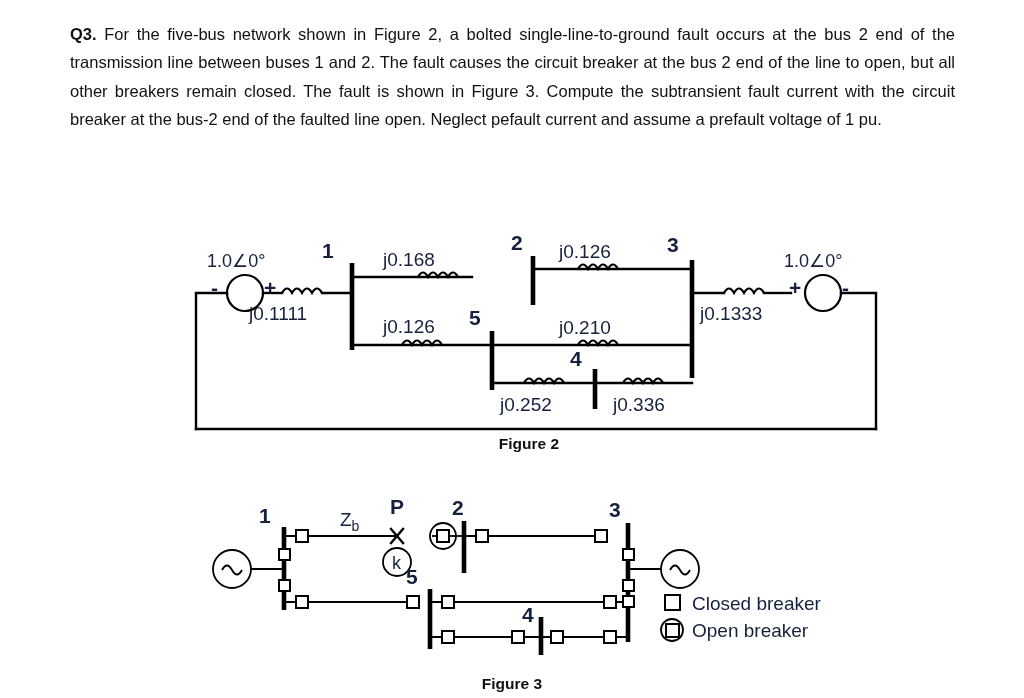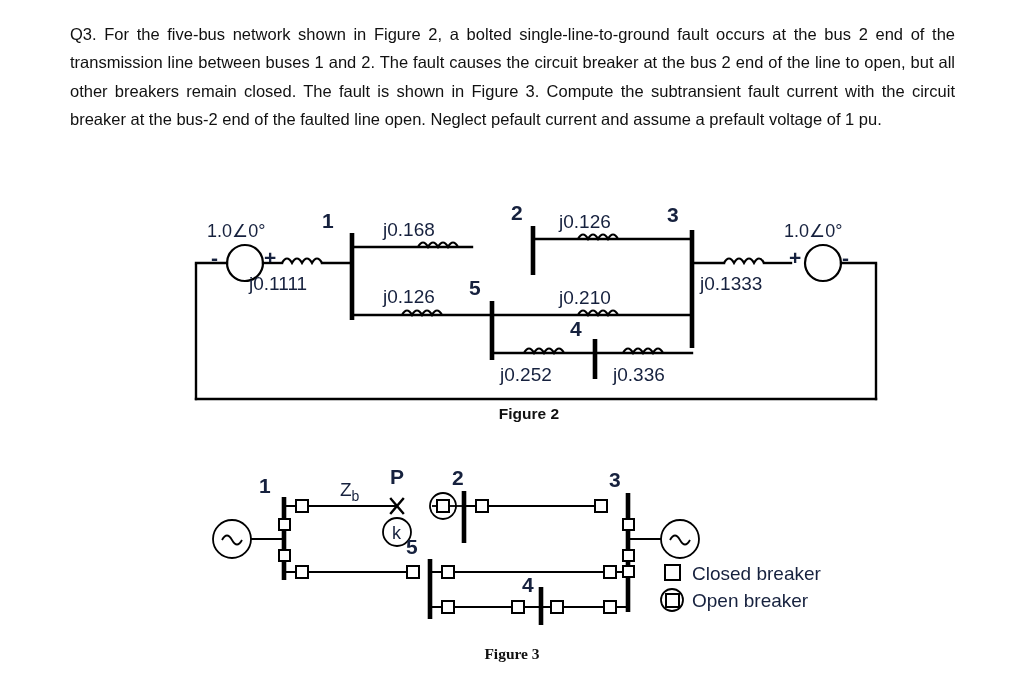--- a/index.html
+++ b/index.html
@@ -20,37 +20,38 @@
     left: 70px;
     top: 20px;
     width: 885px;
     font-size: 16.5px;
     line-height: 1.72;
     text-align: justify;
     text-justify: inter-word;
     color: #111111;
   }
   #question-text .qlabel {
-    font-weight: normal;
+    font-weight: bold;
   }
   .figure-wrap {
     position: absolute;
+    margin-top: 30px;
   }
   #figure2-wrap { left: 0px; top: 195px; width: 1024px; height: 245px; }
   #figure3-wrap { left: 0px; top: 455px; width: 1024px; height: 225px; }
   .fig-caption {
     position: absolute;
     width: 100%;
     text-align: center;
     font-size: 15.5px;
     font-weight: bold;
     color: #111111;
   }
   #figure2-caption { top: 210px; left: 0; padding-left: 17px; }
-  #figure3-caption { top: 190px; left: 0; font-family: Liberation Serif, serif; }
+  #figure3-caption { top: 190px; left: 0; }
   svg { display: block; }
   .lbl {
     font-family: "Liberation Sans", sans-serif;
     fill: #16213e;
   }
   .lbl-imp { font-size: 19px; }
   .lbl-bus { font-size: 21px; font-weight: bold; }
   .lbl-src { font-size: 18px; }
   .lbl-sign { font-size: 21px; font-weight: bold; }
   .lbl-legend { font-size: 19px; fill: #16213e; }

